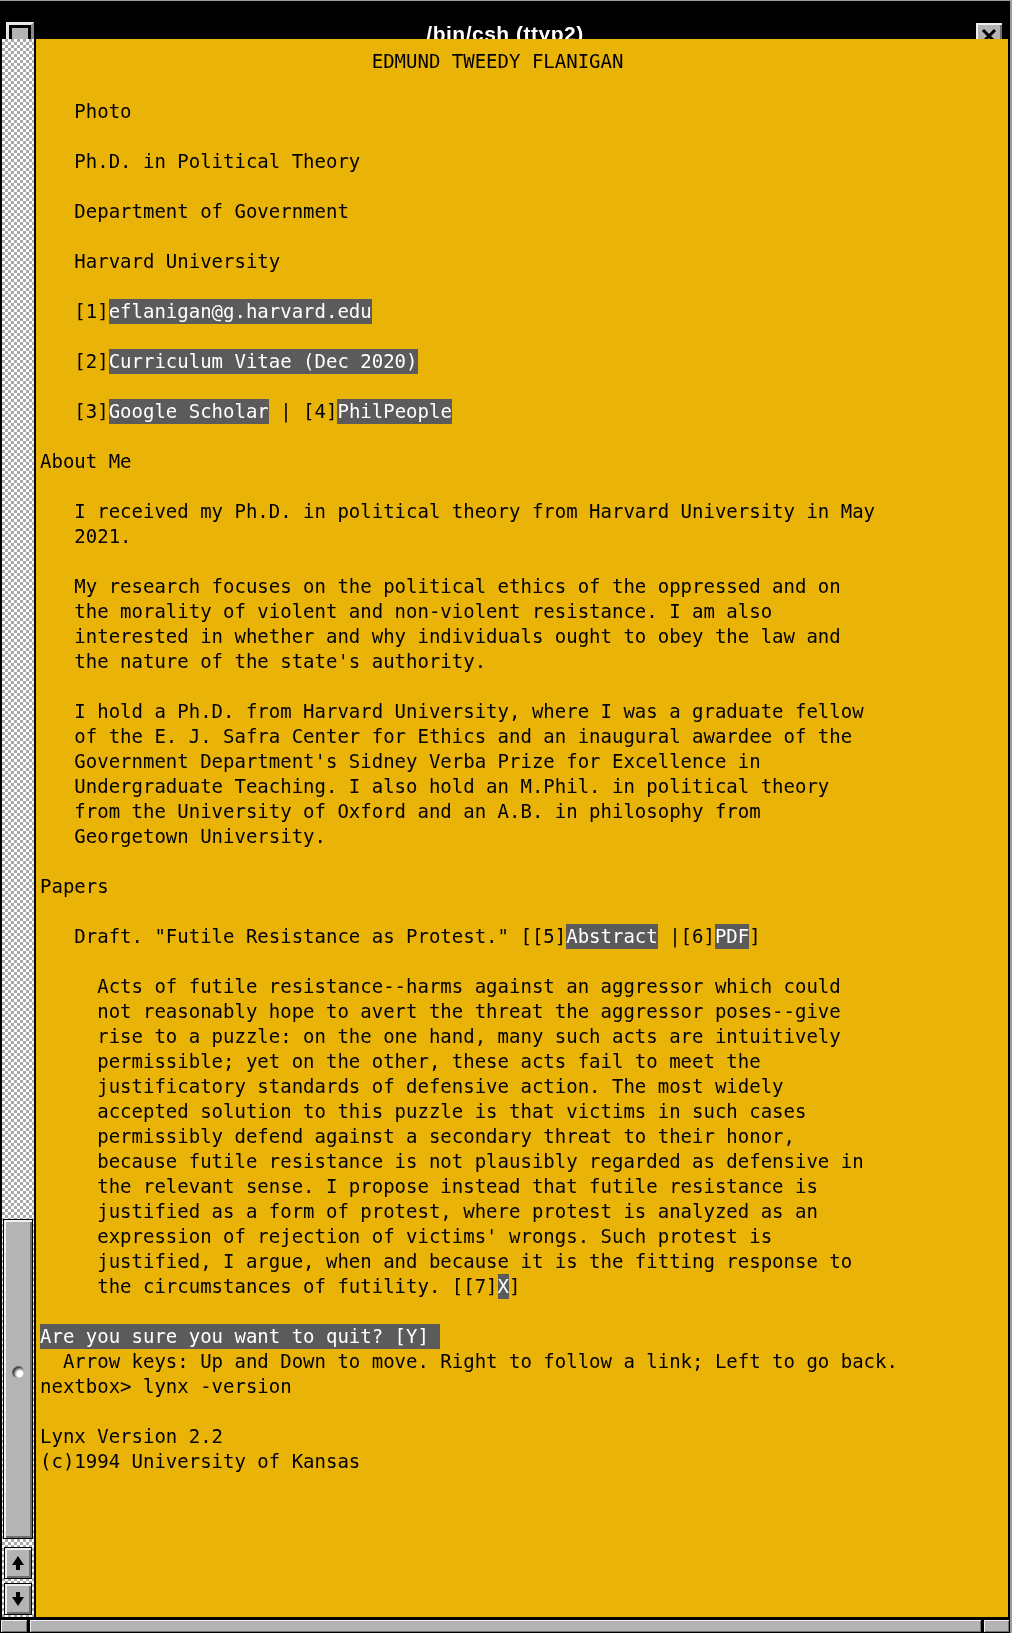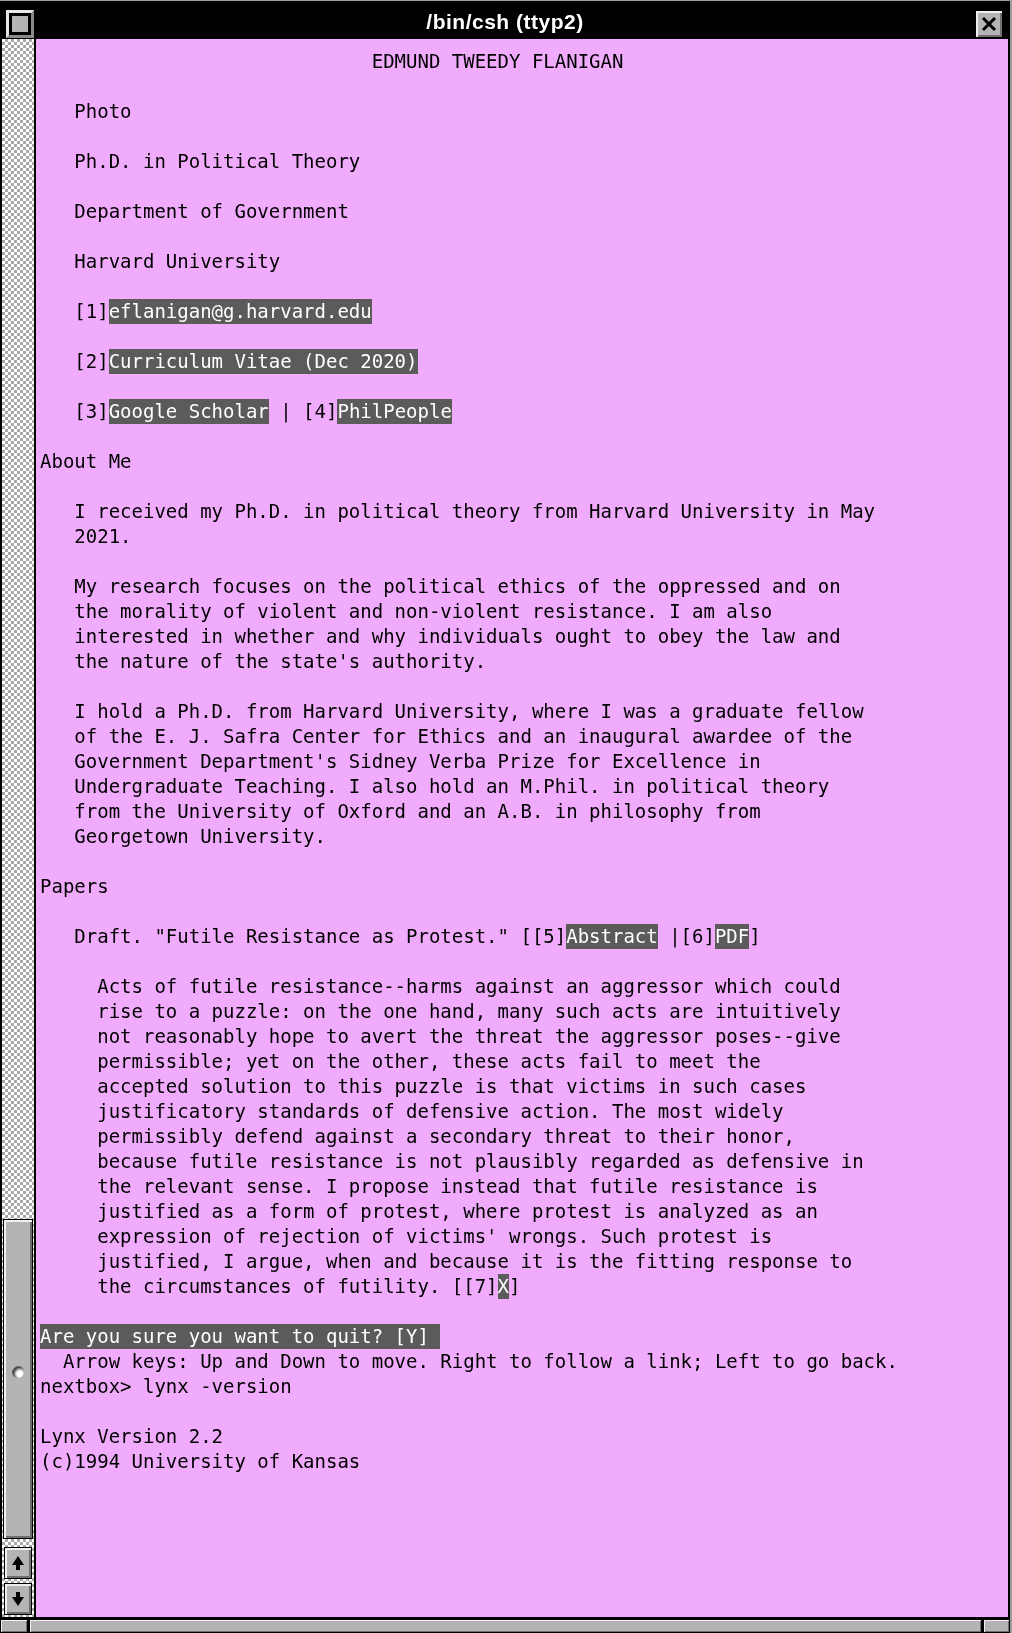--- a/index.html
+++ b/index.html
@@ -7,21 +7,21 @@
   .window{
     position:relative;
     width:1012px;height:1633px;
     background:#000;
     border-top:1px solid #9c9c9c;
     border-right:2px solid #9c9c9c;
     font-family:"DejaVu Sans Mono","Liberation Mono",monospace;
   }
   
   .titlebar{
-    position:absolute;top:4px;left:0;right:0;height:38px;
+    position:absolute;top:16px;left:0;right:0;height:38px;
     background:#000;
     display:flex;align-items:center;
   }
   .titlebar .title{
     position:absolute;left:0;right:0;top:0;bottom:4px;
     display:flex;align-items:center;justify-content:center;
     color:#fff;
     font-family:"Liberation Sans","DejaVu Sans",sans-serif;
     font-weight:bold;font-size:21px;letter-spacing:0.5px;
   }
@@ -79,21 +79,21 @@
   }
   .sb-btn{
     height:32px;background:#b4b4b4;
     border:1px solid #000;
     box-shadow:inset 2px 2px 0 #eeeeee, inset -2px -2px 0 #6f6f6f;
     display:flex;align-items:center;justify-content:center;
   }
   .sb-btn svg{display:block;}
   
   .content{
-    flex:1;background:#f0abfc;overflow:hidden;
+    flex:1;background:#eab308;overflow:hidden;
     border-right:2px solid #000;
     padding:10px 4px 0 4px;
     text-decoration:underline;
   }
   .tline{
     height:25px;line-height:25px;
     white-space:pre;
     font-size:19px;
     color:#000;
     font-variant-ligatures:none;
@@ -186,25 +186,25 @@
         <div class="tline"><span>   Government Department's Sidney Verba Prize for Excellence in</span></div>
         <div class="tline"><span>   Undergraduate Teaching. I also hold an M.Phil. in political theory</span></div>
         <div class="tline"><span>   from the University of Oxford and an A.B. in philosophy from</span></div>
         <div class="tline"><span>   Georgetown University.</span></div>
         <div class="tline"></div>
         <div class="tline"><span>Papers</span></div>
         <div class="tline"></div>
         <div class="tline"><span>   Draft. "Futile Resistance as Protest." [[5]</span><span class="link">Abstract</span><span> |[6]</span><span class="link">PDF</span><span>]</span></div>
         <div class="tline"></div>
         <div class="tline"><span>     Acts of futile resistance--harms against an aggressor which could</span></div>
+        <div class="tline"><span>     not reasonably hope to avert the threat the aggressor poses--give</span></div>
         <div class="tline"><span>     rise to a puzzle: on the one hand, many such acts are intuitively</span></div>
-        <div class="tline"><span>     not reasonably hope to avert the threat the aggressor poses--give</span></div>
         <div class="tline"><span>     permissible; yet on the other, these acts fail to meet the</span></div>
+        <div class="tline"><span>     justificatory standards of defensive action. The most widely</span></div>
         <div class="tline"><span>     accepted solution to this puzzle is that victims in such cases</span></div>
-        <div class="tline"><span>     justificatory standards of defensive action. The most widely</span></div>
         <div class="tline"><span>     permissibly defend against a secondary threat to their honor,</span></div>
         <div class="tline"><span>     because futile resistance is not plausibly regarded as defensive in</span></div>
         <div class="tline"><span>     the relevant sense. I propose instead that futile resistance is</span></div>
         <div class="tline"><span>     justified as a form of protest, where protest is analyzed as an</span></div>
         <div class="tline"><span>     expression of rejection of victims' wrongs. Such protest is</span></div>
         <div class="tline"><span>     justified, I argue, when and because it is the fitting response to</span></div>
         <div class="tline"><span>     the circumstances of futility. [[7]</span><span class="link">X</span><span>]</span></div>
         <div class="tline"></div>
         <div class="tline"><span class="rev">Are you sure you want to quit? [Y] </span></div>
         <div class="tline"><span>  Arrow keys: Up and Down to move. Right to follow a link; Left to go back.</span></div>

